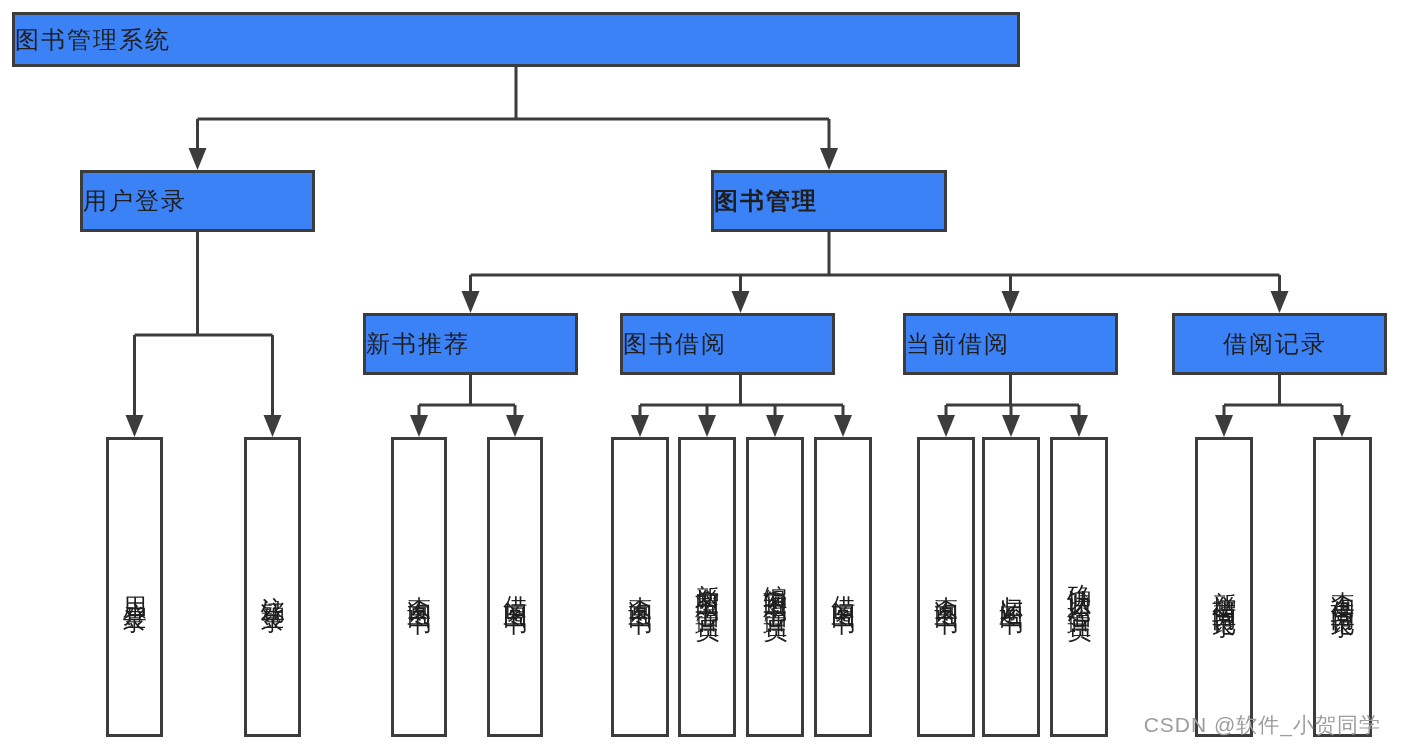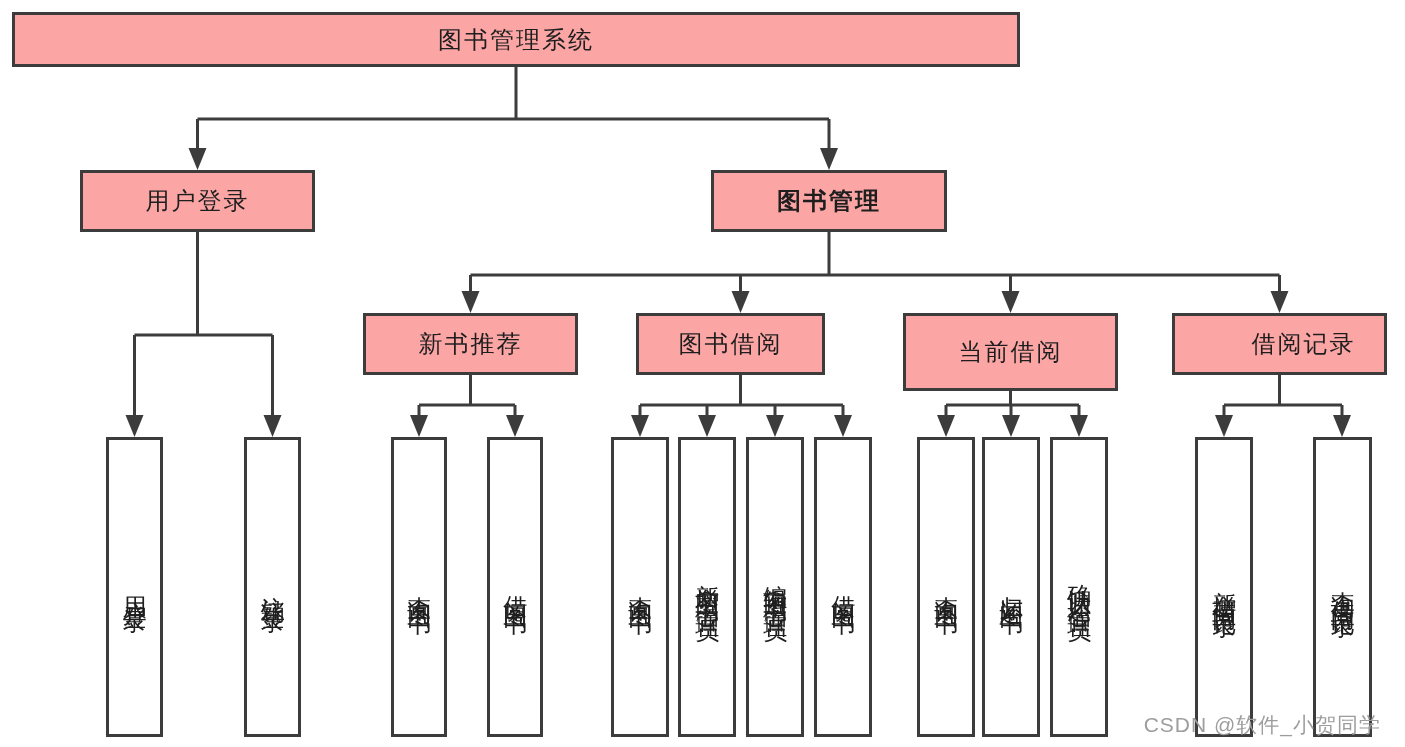--- a/index.html
+++ b/index.html
@@ -2,22 +2,22 @@
 <html><head>
 <meta charset="utf-8">
 <style>
   html,body{margin:0;padding:0;background:#ffffff;}
   .canvas{
     position:relative;width:1405px;height:747px;background:#ffffff;
     font-family:"Liberation Sans","DejaVu Sans",sans-serif;overflow:hidden;
   }
   svg.wires{position:absolute;left:0;top:0;width:1405px;height:747px;}
   .hbox{
-    position:absolute;box-sizing:border-box;background:#fca5a5;
-    border:3px solid #3c3c3c;display:flex;align-items:center;justify-content:center;
+    position:absolute;box-sizing:border-box;background:#3b82f6;
+    border:3px solid #3c3c3c;display:flex;align-items:center;
     font-size:24px;color:#1e1e1e;letter-spacing:2px;white-space:nowrap;
   }
   .vbox{
     position:absolute;box-sizing:border-box;background:#ffffff;
     border:3px solid #3c3c3c;display:flex;align-items:center;justify-content:center;
   }
   .vlbl{
     writing-mode:vertical-rl;text-orientation:mixed;
     font-size:24px;letter-spacing:5px;line-height:1.1;color:#1e1e1e;white-space:nowrap;
   }
@@ -78,24 +78,24 @@
   <div class="hbox" style="left:80px;top:170px;width:235px;height:62px;">
     <span>用户登录</span>
   </div>
   <div class="hbox" style="left:711px;top:170px;width:236px;height:62px;font-weight:bold;">
     <span>图书管理</span>
   </div>
 
   <div class="hbox" style="left:363px;top:313px;width:215px;height:62px;">
     <span>新书推荐</span>
   </div>
-  <div class="hbox" style="left:636px;top:313px;width:189px;height:62px;">
+  <div class="hbox" style="left:620px;top:313px;width:215px;height:62px;">
     <span>图书借阅</span>
   </div>
-  <div class="hbox" style="left:903px;top:313px;width:215px;height:78px;">
+  <div class="hbox" style="left:903px;top:313px;width:215px;height:62px;">
     <span>当前借阅</span>
   </div>
   <div class="hbox" style="left:1172px;top:313px;width:215px;height:62px;padding-left:48px;">
     <span>借阅记录</span>
   </div>
 
   <div class="vbox" style="left:106px;top:437px;width:57px;height:300px;">
     <span class="vlbl">用户登录</span>
   </div>
   <div class="vbox" style="left:244px;top:437px;width:57px;height:300px;">

